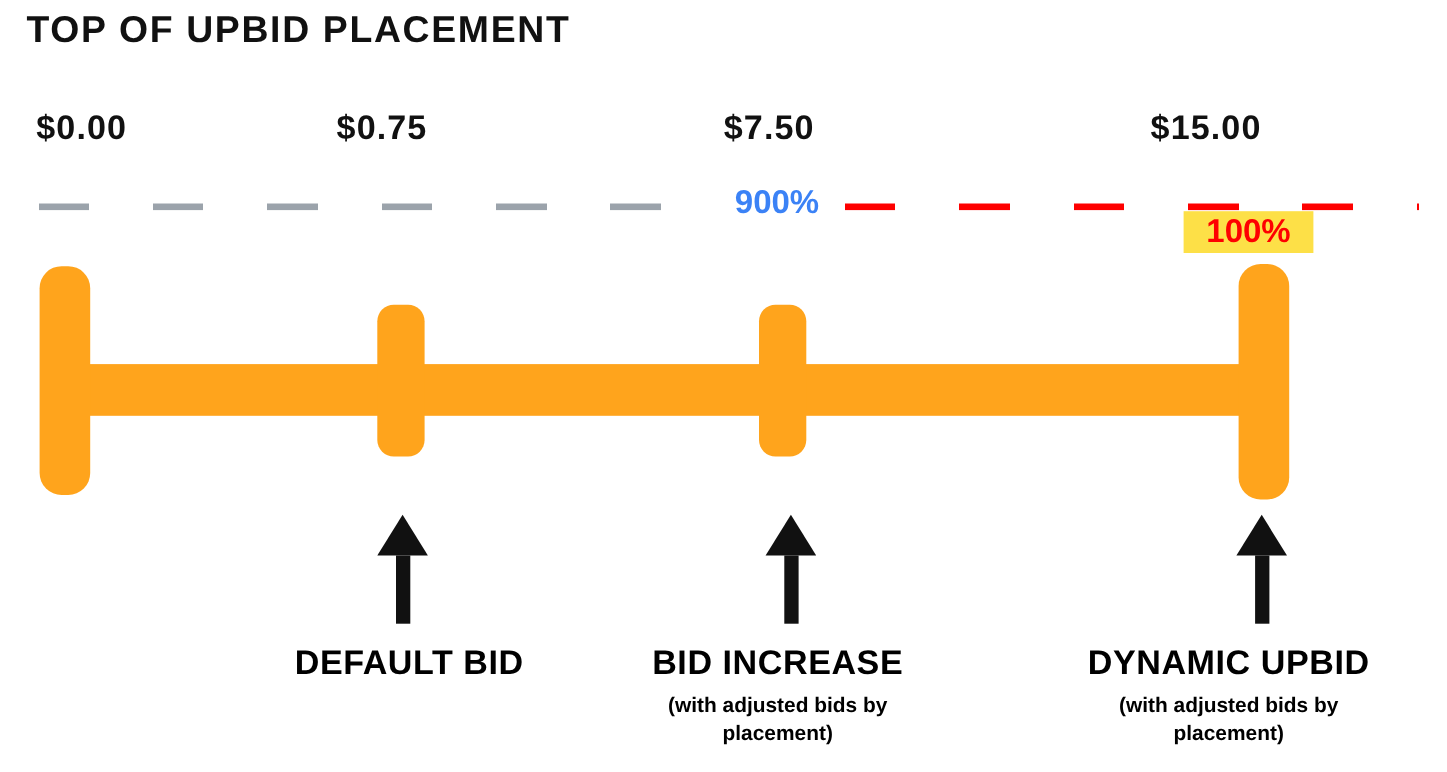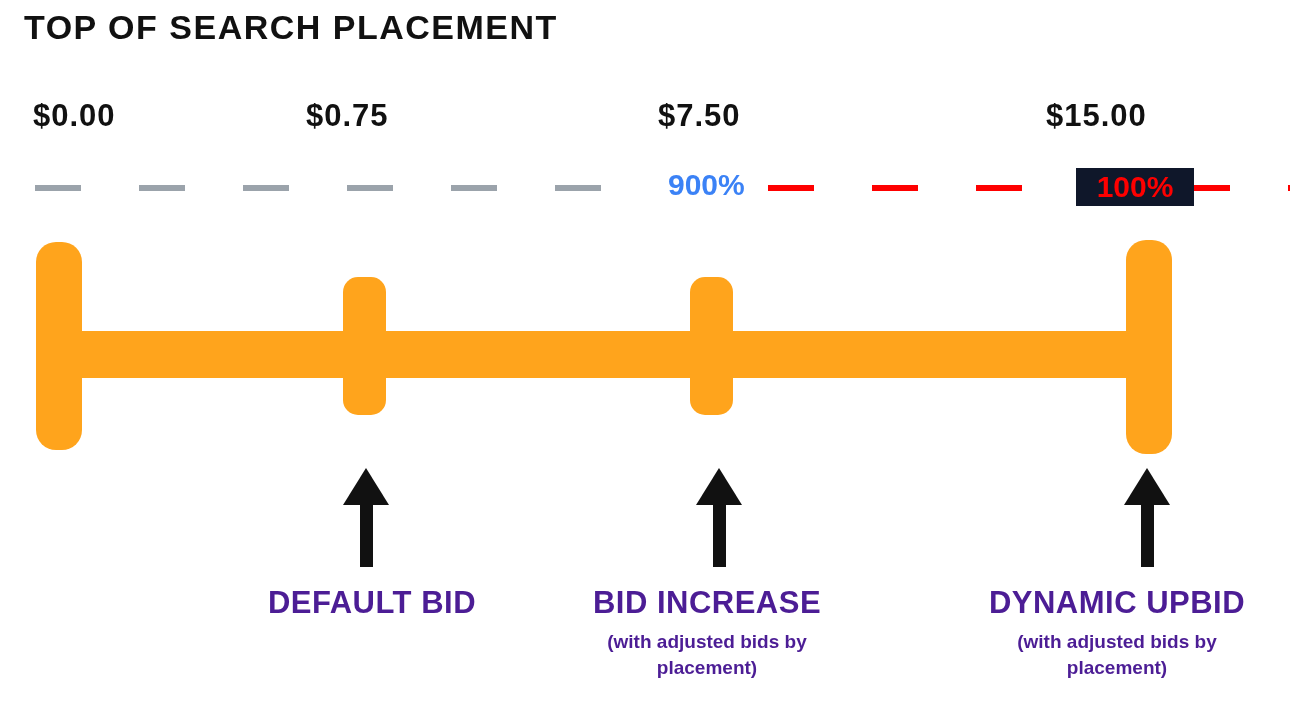--- a/index.html
+++ b/index.html
@@ -73,25 +73,26 @@
     white-space: nowrap;
   }
   .pct-blue {
     left: 668px;
     color: #3b82f6;
   }
   .pct-red {
     left: 1076px;
     width: 118px;
     height: 38px;
-    background: #0f172a;
+    background: #fde047;
     color: #fe0000;
     text-align: center;
     line-height: 38px;
     z-index: 2;
+    margin-top: 24px;
   }
 
   
   .bar {
     position: absolute;
     left: 52px;
     top: 331px;
     width: 1100px;
     height: 47px;
     background: #ffa41c;
@@ -138,21 +139,21 @@
     width: 13px;
     height: 62px;
     background: #111111;
   }
 
   
   .annotation {
     position: absolute;
     top: 585px;
     text-align: center;
-    color: #4c1d95;
+    color: #000000;
   }
   .ann-1 { left: 222px; width: 300px; }
   .ann-2 { left: 557px; width: 300px; }
   .ann-3 { left: 957px; width: 320px; }
   .ann-label {
     font-size: 31px;
     font-weight: 800;
     letter-spacing: 0.5px;
     white-space: nowrap;
   }
@@ -162,21 +163,21 @@
     font-size: 19px;
     font-weight: 700;
     line-height: 1.35;
   }
 </style>
 </head>
 <body>
 
 <div class="canvas">
 
-  <h1 class="title">TOP OF SEARCH PLACEMENT</h1>
+  <h1 class="title">TOP OF UPBID PLACEMENT</h1>
 
   <div class="price price-0">$0.00</div>
   <div class="price price-1">$0.75</div>
   <div class="price price-2">$7.50</div>
   <div class="price price-3">$15.00</div>
 
   <div class="dash gray-dash"></div>
   <div class="dash red-dash"></div>
   <div class="pct pct-blue">900%</div>
   <div class="pct pct-red">100%</div>

